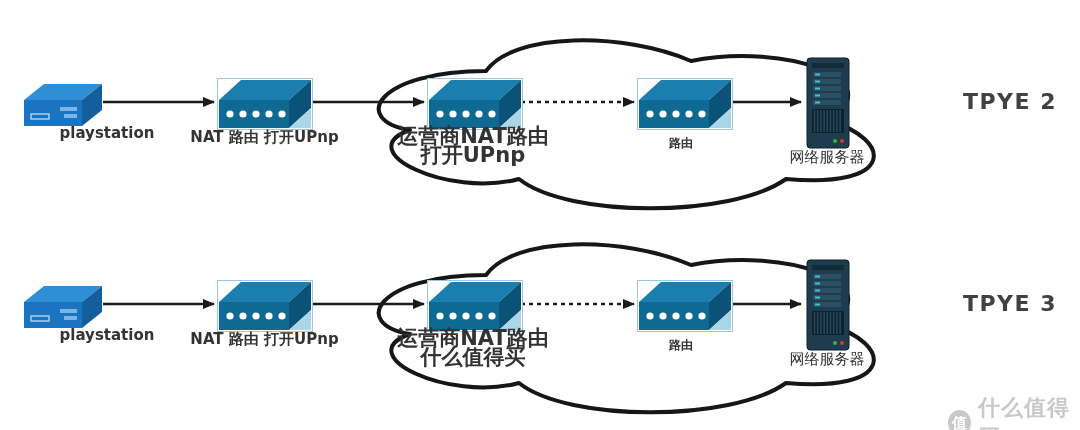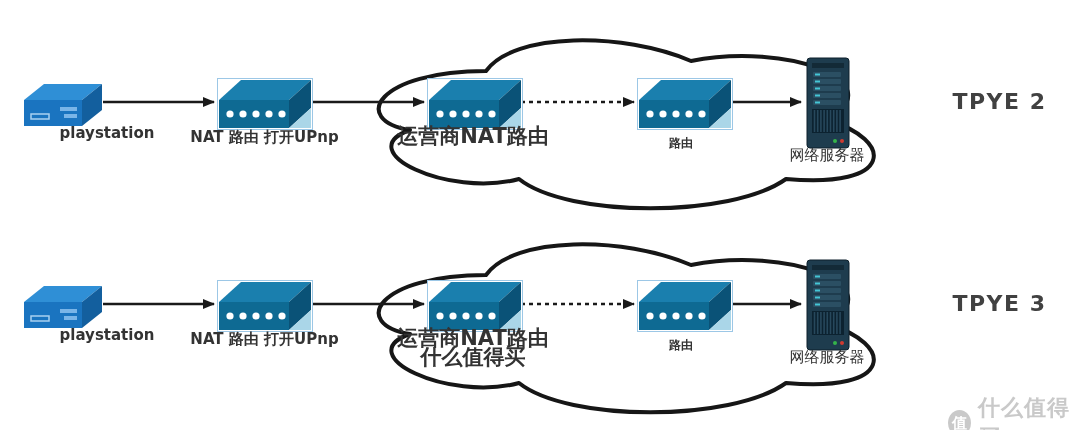--- a/index.html
+++ b/index.html
@@ -15,24 +15,24 @@
     border:1px solid #9cc7e6;padding:1px;
   }
   .lbl{
     position:absolute;z-index:4;color:#333333;text-align:center;
     font-weight:bold;line-height:1.2;
   }
   .lbl-console{font-size:15px;margin-left:44px;}
   .lbl-nat{font-size:15px;}
   .lbl-carrier{font-size:21px;line-height:19px;}
   .lbl-router{font-size:12px;}
-  .lbl-server{font-size:15px;font-weight:500;font-family:Liberation Mono, monospace;}
+  .lbl-server{font-size:15px;font-weight:500;}
   .type-lbl{
     position:absolute;z-index:4;color:#414141;font-size:22px;font-weight:bold;
-    letter-spacing:1.5px;text-align:center;line-height:24px;
+    letter-spacing:1.5px;text-align:right;line-height:24px;
   }
   .watermark{position:absolute;z-index:5;display:flex;align-items:center;}
   .wm-circle{
     width:26px;height:26px;border-radius:50%;background:#c9c9c9;color:#ffffff;
     font-size:15px;font-weight:bold;text-align:center;line-height:26px;
   }
   .wm-text{margin-left:7px;color:#c9c9c9;font-size:22px;font-weight:bold;letter-spacing:1px;}
 </style>
 </head>
 <body>
@@ -131,20 +131,21 @@
   </div>
   <div class="lbl lbl-nat" style="left:182px;top:128px;width:165px">NAT 路由 打开UPnp</div>
 
   <div class="device-box" style="left:427px;top:78px">
     <svg width="92" height="48" viewBox="0 0 92 48">
         <use href="#sym-router"></use>
       </svg>
   </div>
   <div class="lbl lbl-carrier" style="left:387px;top:127px;width:172px">
     <span style="display:block">运营商NAT路由</span>
+    <span style="display:block">打开UPnp</span>
   </div>
 
   <div class="device-box" style="left:637px;top:78px">
     <svg width="92" height="48" viewBox="0 0 92 48">
         <use href="#sym-router"></use>
       </svg>
   </div>
   <div class="lbl lbl-router" style="left:621px;top:136px;width:120px">路由</div>
 
   <div class="device" style="left:806px;top:57px">

